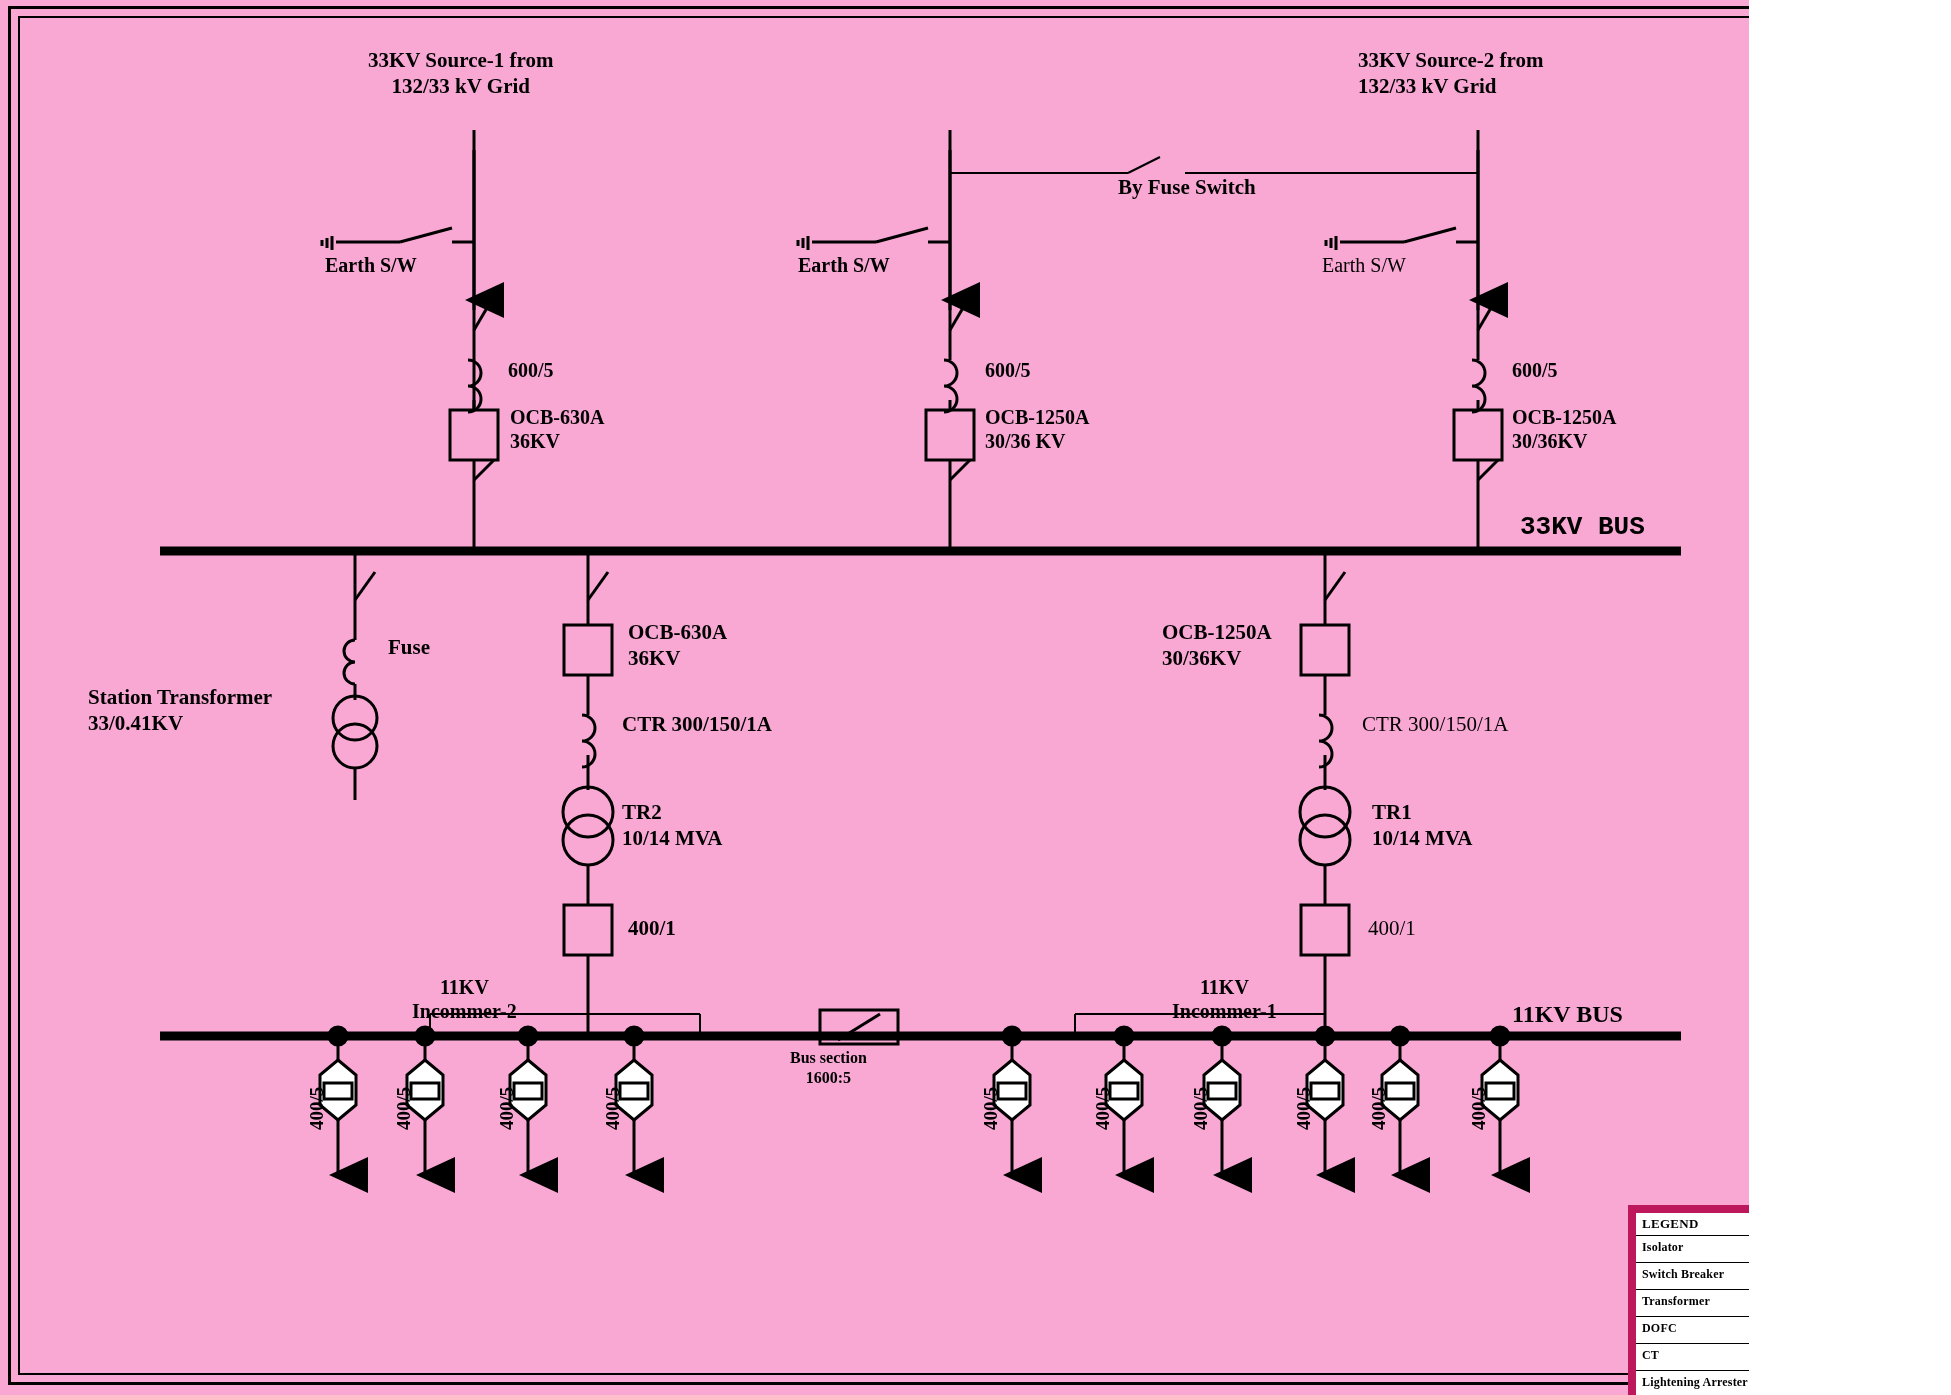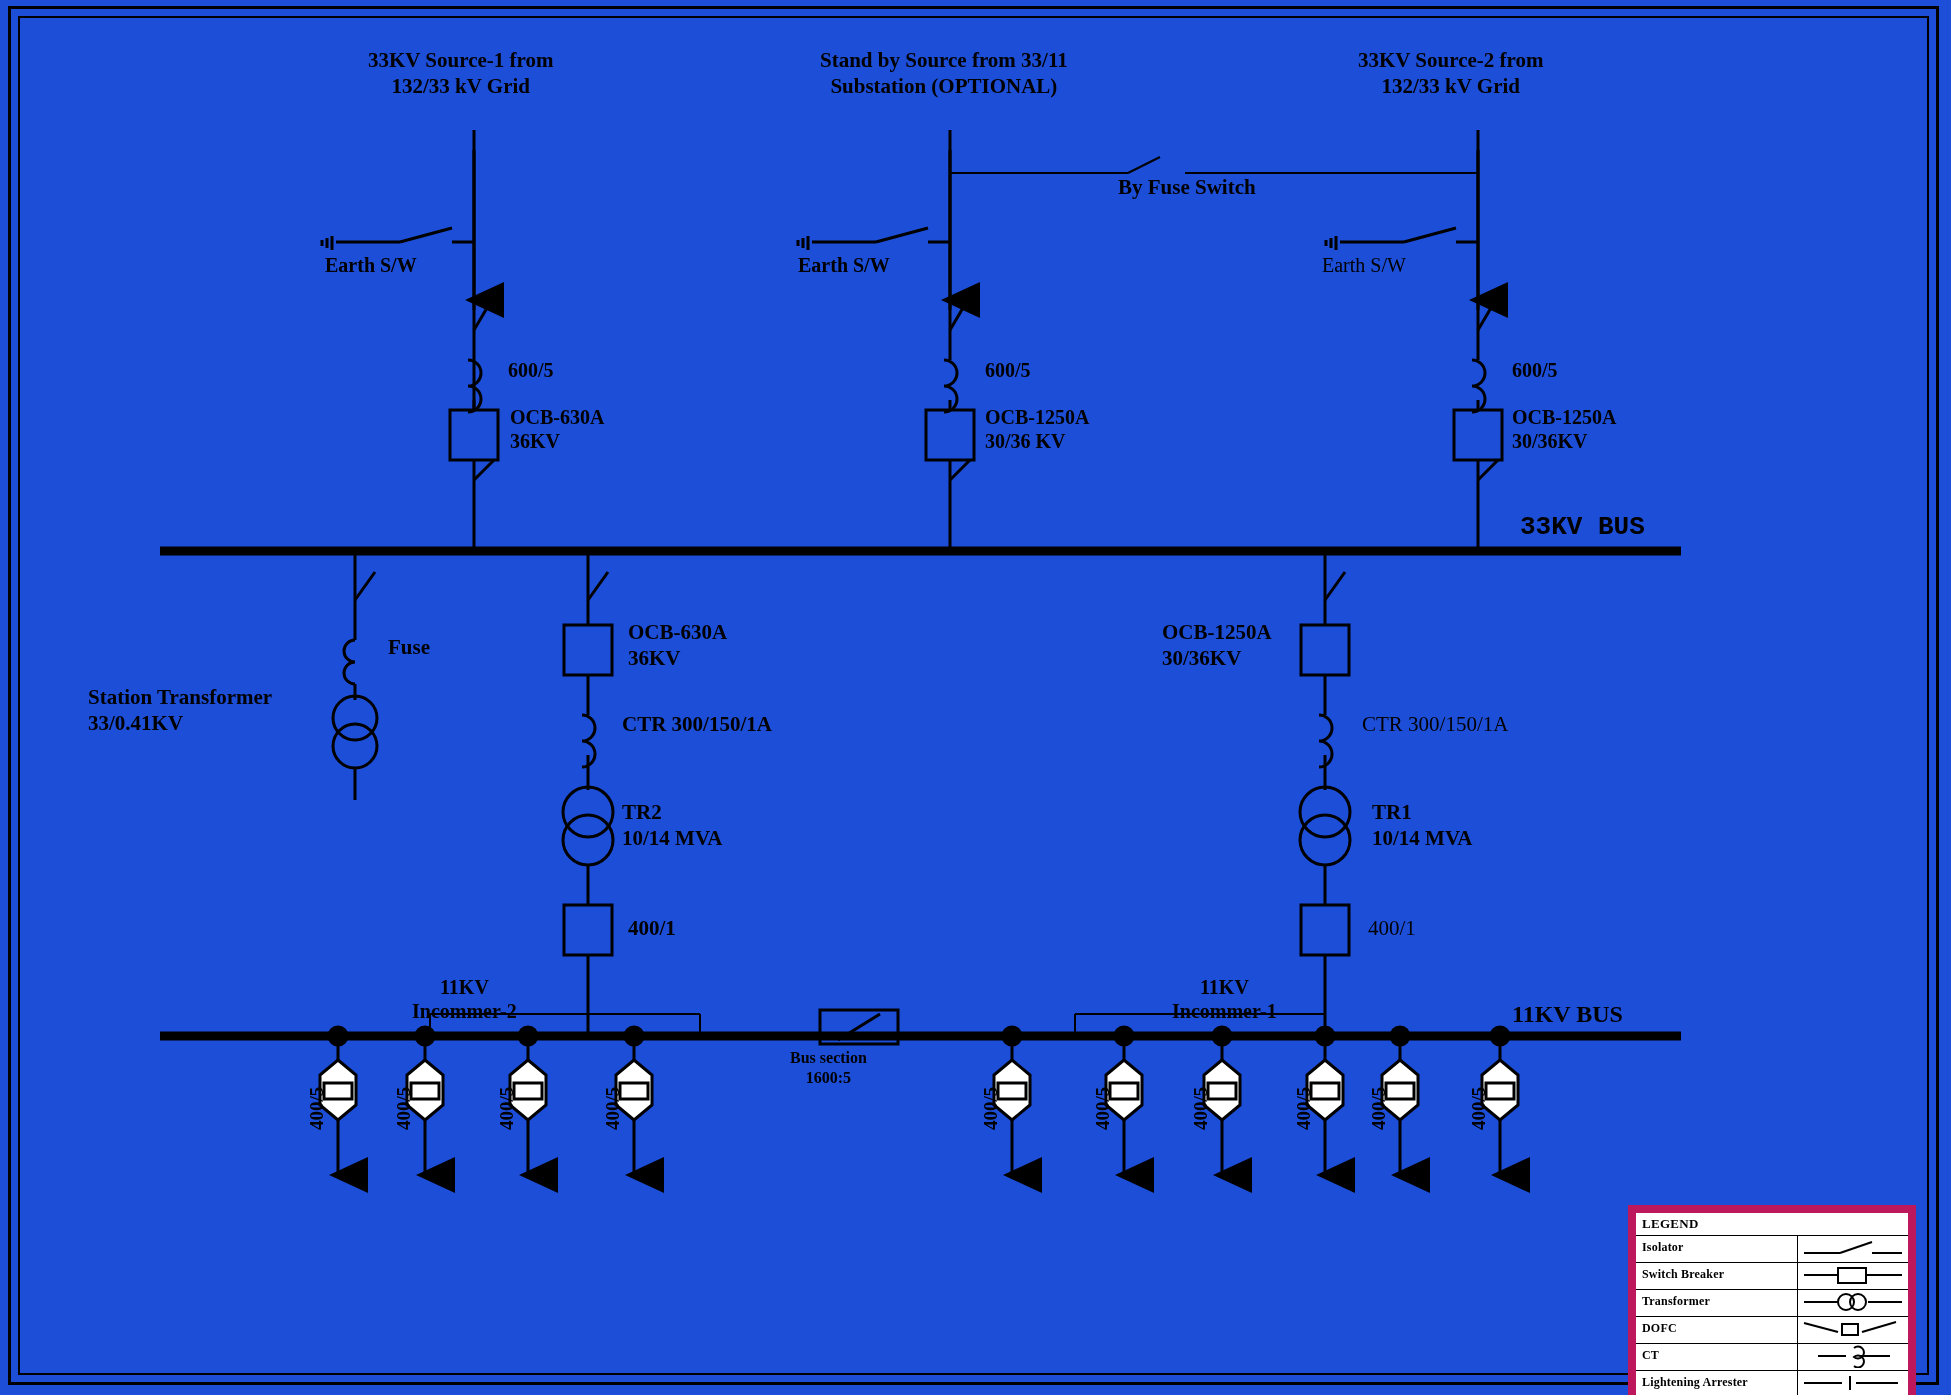--- a/index.html
+++ b/index.html
@@ -5,23 +5,23 @@
   html, body {
     margin: 0;
     padding: 0;
     background: #ffffff;
   }
   body {
     font-family: "Liberation Serif", serif;
   }
   #page {
     position: relative;
-    width: 1951px;
+    width: 1749px;
     height: 1395px;
-    background: #1d4ed8;
+    background: #f9a8d4;
     overflow: hidden;
   }
   .frame-outer {
     position: absolute;
     left: 8px;
     top: 6px;
     width: 1931px;
     height: 1379px;
     border: 3px solid #000;
     box-sizing: border-box;
@@ -286,23 +286,22 @@
       <circle cx="1500" cy="1036" r="9" fill="#000"></circle>
       <line x1="1500" y1="1036" x2="1500" y2="1060"></line>
       <path d="M1500 1060 L1518 1075 L1518 1105 L1500 1120 L1482 1105 L1482 1075 Z" fill="#fff"></path>
       <rect x="1486" y="1083" width="28" height="16" fill="#fff"></rect>
       <line x1="1500" y1="1120" x2="1500" y2="1175" marker-end="url(#arrow)"></line>
     </g>
   </svg>
 
   <div class="lbl" style="left:368px; top:48px; font-size:21px; text-align:center;">33KV Source-1 from<br>132/33 kV Grid</div>
 
-  <div class="lbl" style="left:820px; top:48px; font-size:21px; text-align:center;">Stand by Source from 33/11<br>Substation (OPTIONAL)</div>
-
-  <div class="lbl" style="left:1358px; top:48px; font-size:21px; text-align:center;">33KV Source-2 from<br>132/33 kV Grid</div>
+
+  <div class="lbl" style="left:1358px; top:48px; font-size:21px; text-align:left;">33KV Source-2 from<br>132/33 kV Grid</div>
 
   <div class="lbl" style="left:1118px; top:175px; font-size:21px;">By Fuse Switch</div>
 
   <div class="lbl" style="left:325px; top:253px; font-size:20px;">Earth S/W</div>
   <div class="lbl" style="left:798px; top:253px; font-size:20px;">Earth S/W</div>
   <div class="lbl normal" style="left:1322px; top:253px; font-size:20px;">Earth S/W</div>
 
   <div class="lbl" style="left:508px; top:358px; font-size:20px;">600/5</div>
   <div class="lbl" style="left:985px; top:358px; font-size:20px;">600/5</div>
   <div class="lbl" style="left:1512px; top:358px; font-size:20px;">600/5</div>

